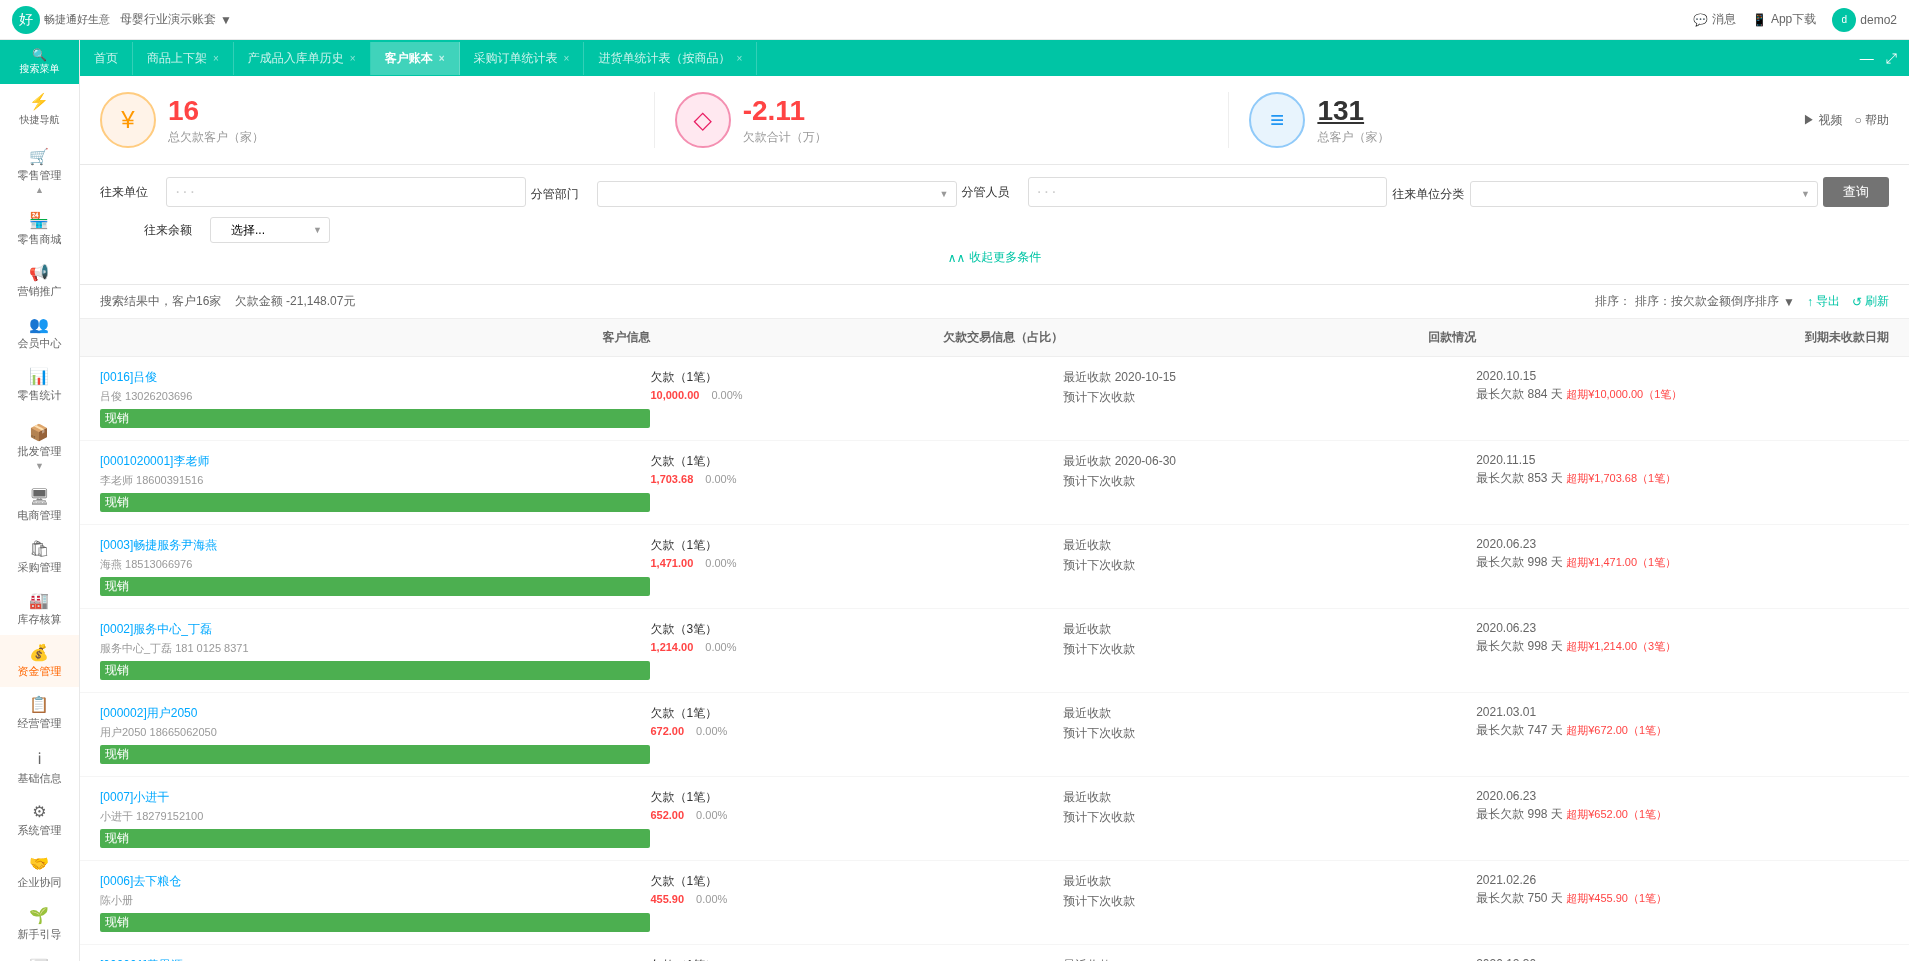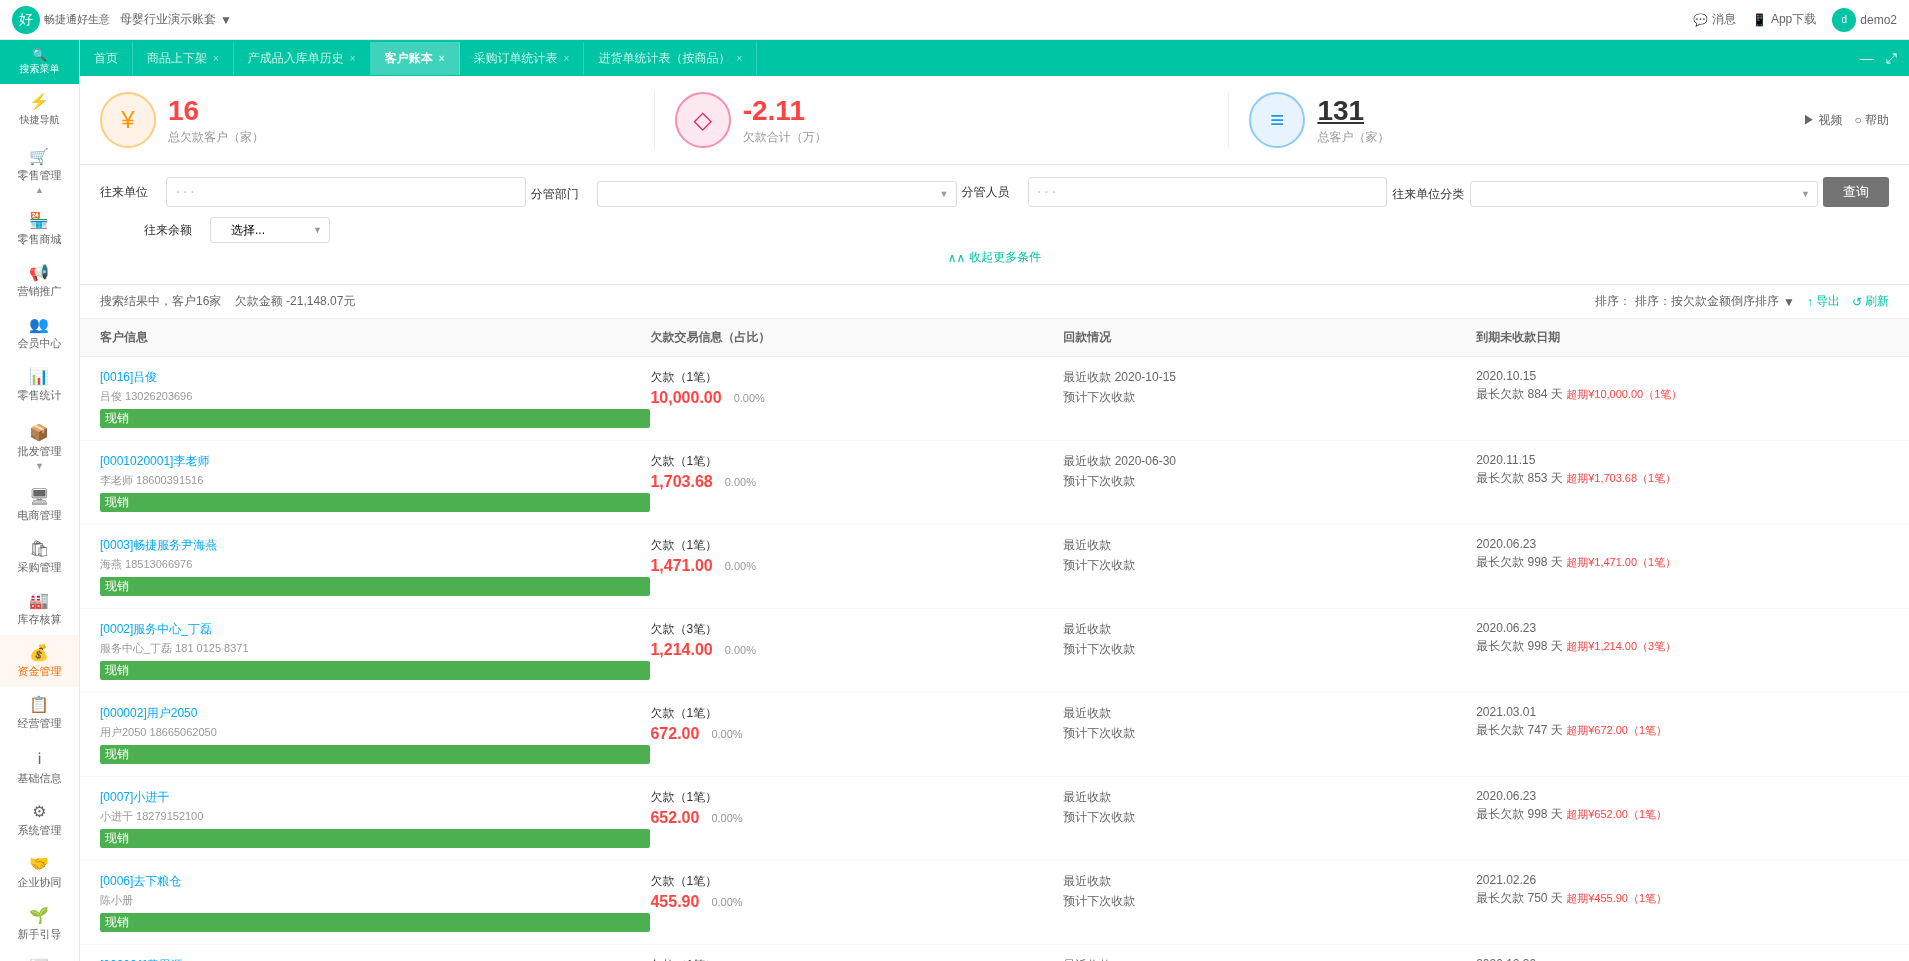--- a/index.html
+++ b/index.html
@@ -83,29 +83,29 @@
 
     
     .result-info { background: white; padding: 8px 20px; display: flex; align-items: center; justify-content: space-between; border-bottom: 1px solid #eee; font-size: 12px; }
     .result-text { color: #666; }
     .result-actions { display: flex; align-items: center; gap: 12px; color: #666; }
     .sort-select { display: flex; align-items: center; gap: 4px; }
     .action-btn { display: flex; align-items: center; gap: 3px; cursor: pointer; color: #00c5a5; }
 
     
     .data-table { background: white; }
-    .table-header { display: grid; grid-template-columns: 2fr 1.5fr 1.5fr 1.5fr; padding: 10px 20px; background: #f9f9f9; border-bottom: 1px solid #eee; font-size: 12px; font-weight: bold; color: #666; }
+    .table-header { display: grid; grid-template-columns: 2fr 1.5fr 1.5fr 1.5fr; padding: 10px 20px; background: #f9f9f9; border-bottom: 1px solid #eee; font-size: 12px; font-weight: bold; color: #666; text-align: right; }
     .table-row { display: grid; grid-template-columns: 2fr 1.5fr 1.5fr 1.5fr; padding: 12px 20px; border-bottom: 1px solid #f5f5f5; background: white; }
     .customer-info { display: flex; flex-direction: column; gap: 3px; }
     .customer-name { color: #00a8ff; font-size: 12px; cursor: pointer; text-decoration: none; }
     .customer-phone { color: #999; font-size: 11px; }
     .tag { display: inline-block; background: #4caf50; color: white; border-radius: 2px; padding: 1px 5px; font-size: 12px; margin-top: 2px; }
     .debt-info { display: flex; flex-direction: column; gap: 3px; }
     .debt-count { color: #333; font-size: 12px; }
-    .debt-amount { color: #ff4444; font-size: 16px; font-weight: bold; }
+    .debt-amount { color: #ff4444; font-size: 11px; font-weight: bold; }
     .debt-pct { color: #999; font-size: 11px; }
     .debt-row { display: flex; align-items: center; gap: 12px; }
     .return-info { display: flex; flex-direction: column; gap: 3px; color: #666; font-size: 12px; }
     .overdue-info { display: flex; flex-direction: column; gap: 3px; color: #666; font-size: 12px; }
     .overdue-link { color: #ff4444; font-size: 11px; cursor: pointer; }
   </style>
 </head>
 <body>
 
 <div class="top-bar">

